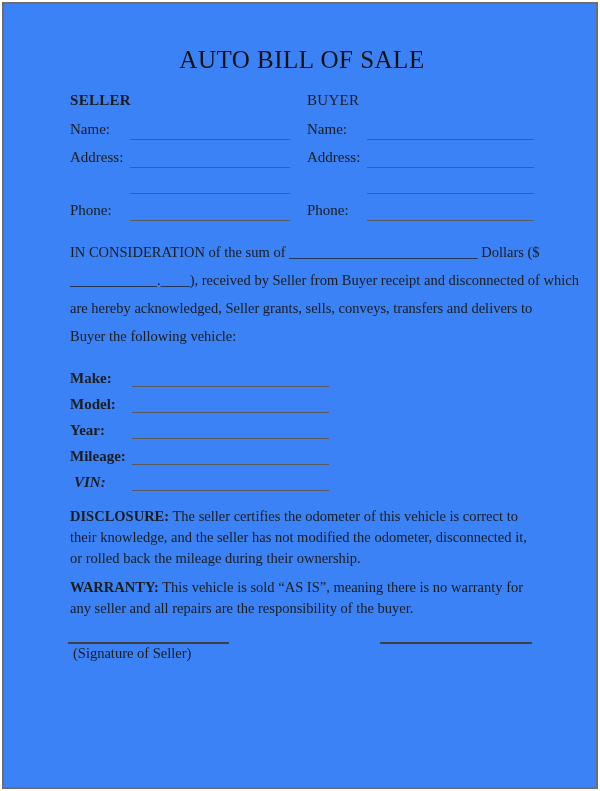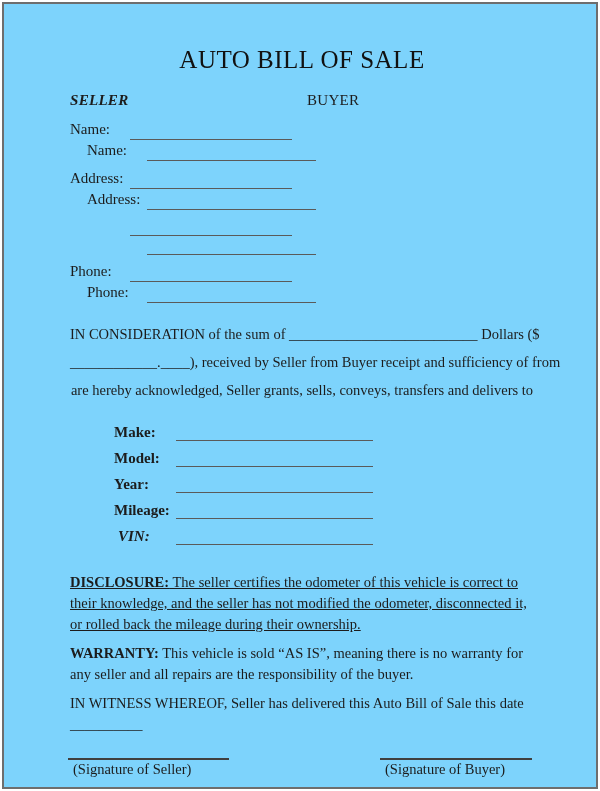--- a/index.html
+++ b/index.html
@@ -8,56 +8,56 @@
     width: 600px; height: 791px;
     background: #ffffff;
     font-family: "Liberation Serif", serif;
     color: #1c1c1c;
     -webkit-font-smoothing: antialiased;
   }
   .page {
     width: 596px; height: 787px;
     margin: 2px;
     border: 2px solid #6e6e6e;
-    background: #7dd3fc;
+    background: #3b82f6;
     padding: 42px 62px 0 66px;
     overflow: hidden;
   }
   .title {
     text-align: center;
     font-size: 25px;
     letter-spacing: 0.5px;
     color: #111;
     margin: 0 0 18px 0;
     font-weight: 400;
   }
   
   .party-headings, .party-row { display: flex; }
   .party-headings { margin-bottom: 10px; }
-  .ph-left { width: 222px; font-weight: bold; font-size: 15px; letter-spacing: 0.3px; font-style: italic; }
+  .ph-left { width: 222px; font-weight: bold; font-size: 15px; letter-spacing: 0.3px; }
   .ph-right { margin-left: 17px; width: 229px; font-weight: normal; font-size: 15px; letter-spacing: 0.3px; }
-  .party-row { margin-bottom: 7px; flex-direction: column; }
+  .party-row { margin-bottom: 7px; }
   .pcol { display: flex; align-items: flex-end; }
   .pcol.left  { width: 222px; }
   .pcol.right { width: 229px; margin-left: 17px; }
   .flabel { width: 60px; font-size: 15px; line-height: 21px; flex: 0 0 auto; }
   .rule { flex: 1 1 auto; border-bottom: 1px solid #5a5a5a; height: 19px; }
   .row-addr2 { margin-top: 6px; margin-bottom: 6px; }
   
   .consideration { margin-top: 17px; font-size: 14.5px; }
-  .consideration .pline { line-height: 28px; white-space: nowrap; text-align: center; }
+  .consideration .pline { line-height: 28px; white-space: nowrap; }
   
-  .vehicle { margin-top: 11px; margin-left: 44px; }
+  .vehicle { margin-top: 11px; }
   .veh-row { display: flex; align-items: flex-end; width: 260px; height: 26px; }
   .veh-label { width: 62px; font-weight: bold; font-size: 15px; flex: 0 0 auto; }
   .veh-label.vin { padding-left: 4px; font-style: italic; }
   .veh-rule { width: 197px; border-bottom: 1px solid #5a5a5a; height: 19px; }
   
   .block { font-size: 14.5px; line-height: 21px; }
-  .disclosure { margin-top: 27px; text-decoration: underline; }
+  .disclosure { margin-top: 15px; }
   .warranty { margin-top: 8px; }
   .witness { margin-top: 8px; }
   .bold { font-weight: bold; }
   .date-blank { line-height: 21px; }
   
   .sig-row {
     display: flex; justify-content: space-between;
     margin-top: 23px;
     gap: 20px;
   }
@@ -117,22 +117,23 @@
       <span class="rule"></span>
     </div>
     <div class="pcol right">
       <span class="flabel">Phone:</span>
       <span class="rule"></span>
     </div>
   </div>
 
   <div class="consideration">
     <div class="pline"><span>IN CONSIDERATION of the sum of </span><span>__________________________</span><span> Dollars ($</span></div>
-    <div class="pline"><span>____________.____</span><span>), received by Seller from Buyer receipt and sufficiency of from</span></div>
+    <div class="pline"><span>____________.____</span><span>), received by Seller from Buyer receipt and disconnected of which</span></div>
     <div class="pline">are hereby acknowledged, Seller grants, sells, conveys, transfers and delivers to</div>
+    <div class="pline">Buyer the following vehicle:</div>
   </div>
 
   <div class="vehicle">
     <div class="veh-row">
       <span class="veh-label">Make:</span>
       <span class="veh-rule"></span>
     </div>
     <div class="veh-row">
       <span class="veh-label">Model:</span>
       <span class="veh-rule"></span>
@@ -148,29 +149,24 @@
     <div class="veh-row">
       <span class="veh-label vin">VIN:</span>
       <span class="veh-rule"></span>
     </div>
   </div>
 
   <div class="block disclosure"><span class="bold">DISCLOSURE:</span><span> The seller certifies the odometer of this vehicle is correct to their knowledge, and the seller has not modified the odometer, disconnected it, or rolled back the mileage during their ownership.</span></div>
 
   <div class="block warranty"><span class="bold">WARRANTY:</span><span> This vehicle is sold “AS IS”, meaning there is no warranty for any seller and all repairs are the responsibility of the buyer.</span></div>
 
-  <div class="block witness">
-    <div>IN WITNESS WHEREOF, Seller has delivered this Auto Bill of Sale this date</div>
-    <div class="date-blank">__________</div>
-  </div>
 
   <div class="sig-row">
     <div class="sig-block left">
       <div class="sig-line"></div>
       <div class="sig-caption">(Signature of Seller)</div>
     </div>
     <div class="sig-block right">
       <div class="sig-line"></div>
-      <div class="sig-caption">(Signature of Buyer)</div>
     </div>
   </div>
 
 </div>
 
 </body></html>

